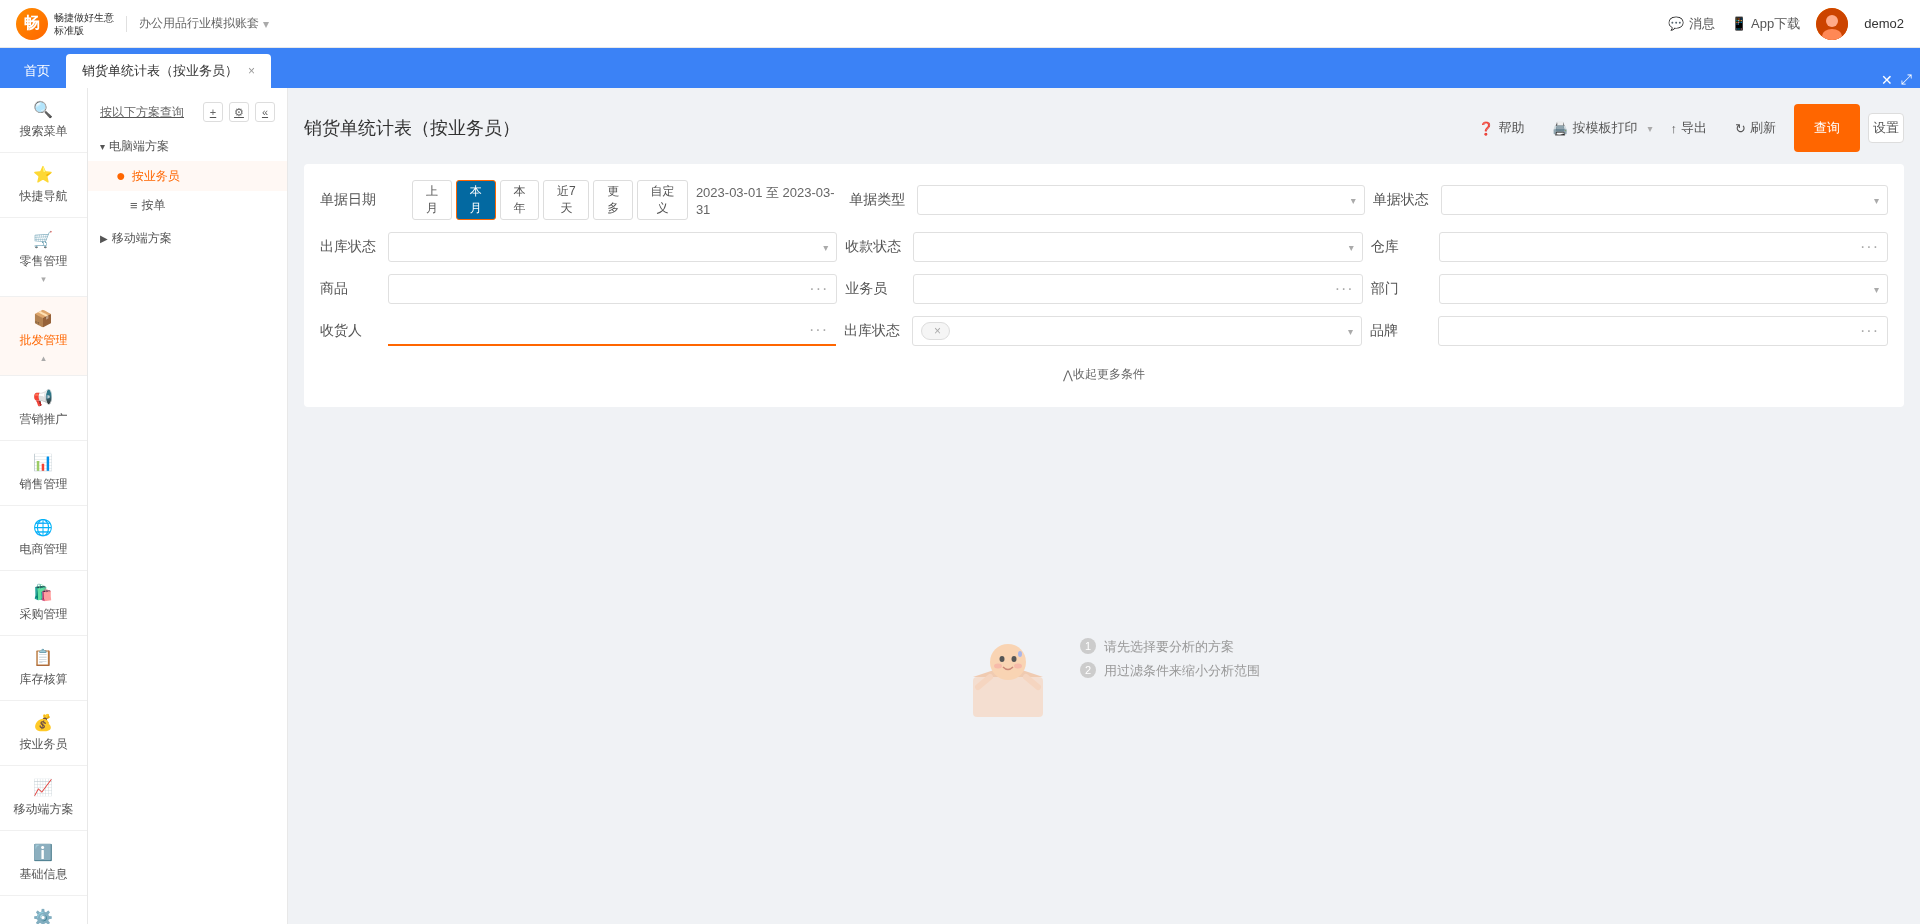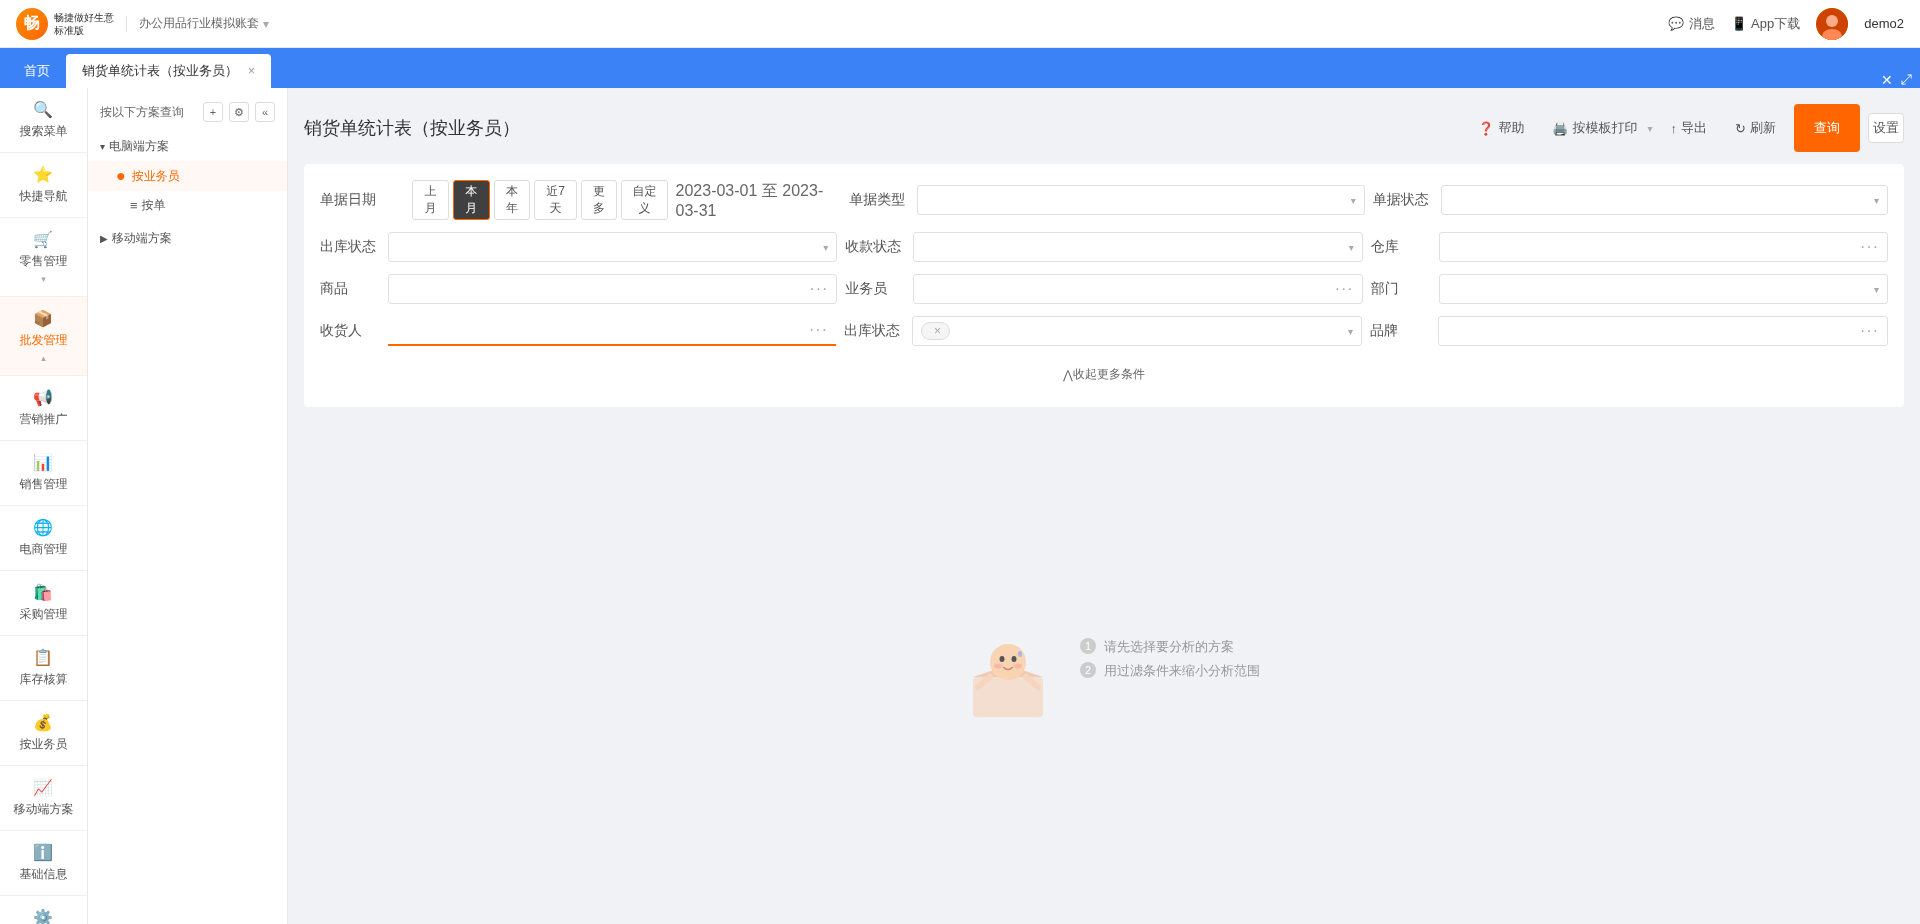--- a/index.html
+++ b/index.html
@@ -122,21 +122,21 @@
       background: #fff;
       border-right: 1px solid #e8e8e8;
       padding: 8px 0;
       flex-shrink: 0;
       overflow-y: auto;
     }
     .panel-header {
       padding: 6px 12px;
       font-size: 13px;
       color: #555;
-      display: flex; align-items: center; justify-content: space-between;
+      display: flex; align-items: center; justify-content: space-between; text-decoration: underline;
     }
     .panel-header-actions { display: flex; gap: 6px; }
     .panel-action-btn {
       width: 20px; height: 20px;
       border: 1px solid #ddd;
       border-radius: 3px;
       background: #fff;
       display: flex; align-items: center; justify-content: center;
       cursor: pointer; font-size: 11px; color: #666;
     }
@@ -240,27 +240,27 @@
     .date-btn {
       padding: 2px 8px;
       font-size: 12px;
       border: 1px solid #ddd;
       border-radius: 3px;
       background: #fff;
       cursor: pointer;
       color: #555;
     }
     .date-btn.active {
-      background: #404040;
+      background: #0369a1;
       color: white;
       border-color: #ff6600;
       font-family: Liberation Serif, serif;
     }
     .date-range {
-      font-size: 16px;
+      font-size: 13px;
       color: #666;
       margin-left: 8px;
     }
     .select-field {
       flex: 1;
       height: 30px;
       border: 1px solid #e0e0e0;
       border-radius: 3px;
       padding: 0 8px;
       font-size: 13px;

